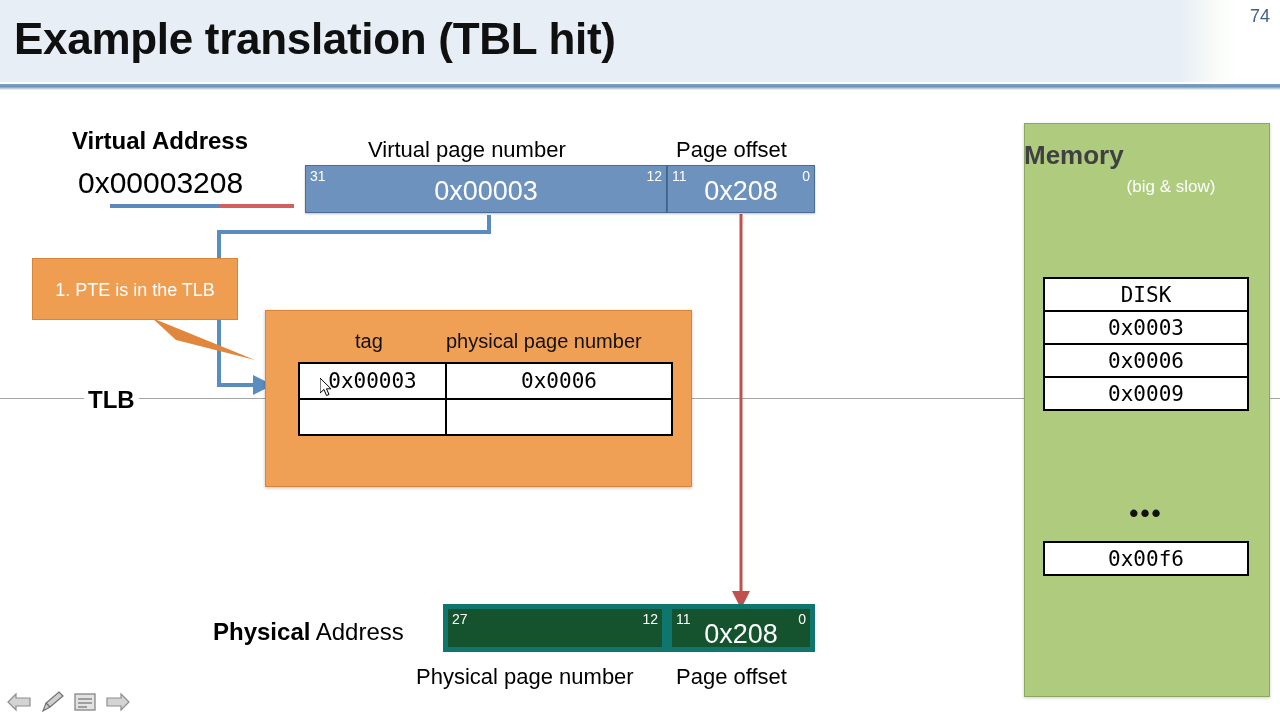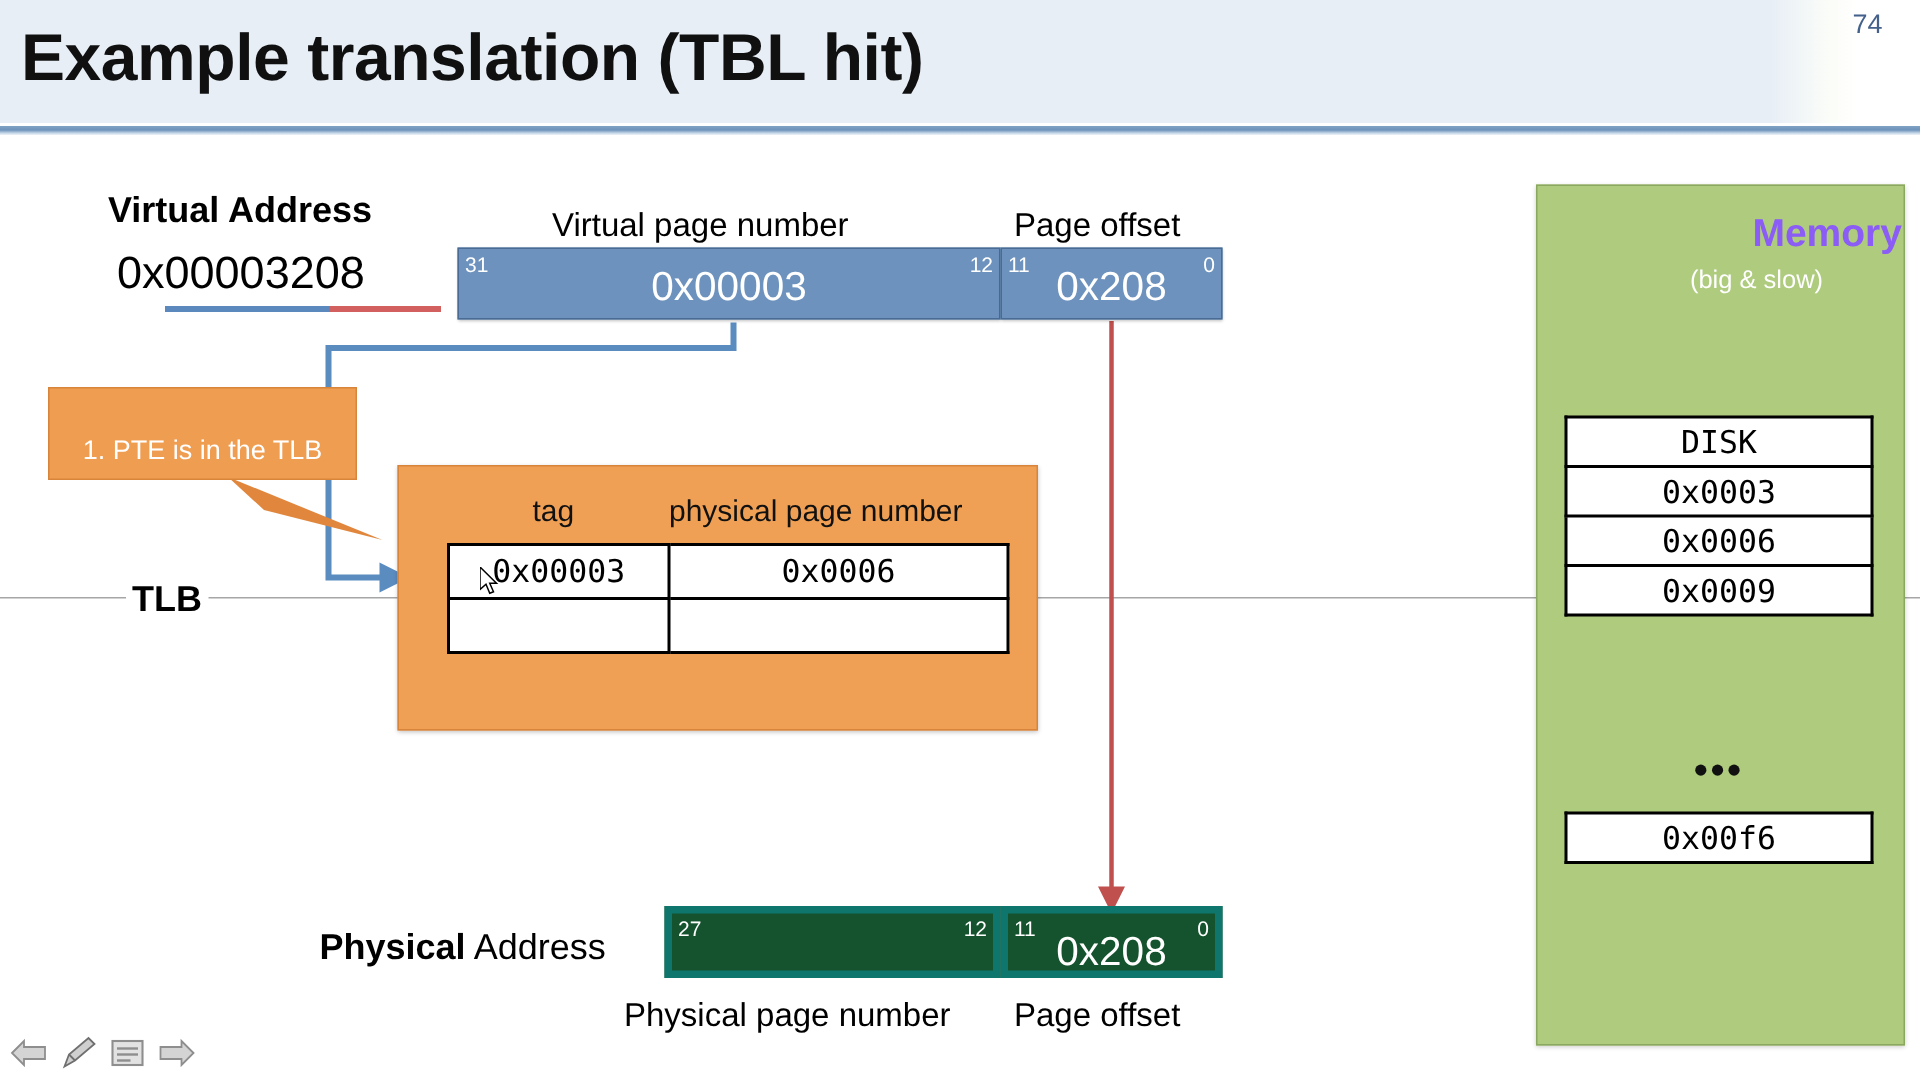--- a/index.html
+++ b/index.html
@@ -39,21 +39,21 @@
     white-space: nowrap;
   }
   .title-rule {
     position: absolute;
     left: 0; top: 84px;
     width: 1280px; height: 6px;
     background: linear-gradient(to bottom, #7fa2c4 0%, #6e93ba 45%, #c9d9e8 80%, #eef3f8 100%);
   }
   .page-number {
     position: absolute;
-    right: 25px; top: 6px;
+    right: 10px; top: 6px;
     font-size: 18px;
     color: #44618b;
     font-weight: normal;
   }
 
   
   .sep-line {
     position: absolute;
     left: 0; top: 398px;
     width: 1280px; height: 1px;
@@ -170,42 +170,42 @@
   
   .callout {
     position: absolute;
     left: 32px; top: 258px;
     width: 206px; height: 62px;
     background: #ef9d51;
     border: 1px solid #d8843a;
     color: #fff;
     font-size: 18px;
     text-align: center;
-    padding-top: 28px;
+    padding-top: 18px;
     box-sizing: border-box;
     line-height: 1.5;
   }
 
   
   .mem-panel {
     position: absolute;
     left: 1024px; top: 123px;
     width: 244px; height: 572px;
     background: #aecb7e;
     border: 1px solid #8aa85f;
     box-shadow: 0 1px 3px rgba(0,0,0,0.2);
   }
   .mem-title {
     position: absolute;
     left: 1024px; top: 140px;
     width: 244px;
-    text-align: right;
+    text-align: left;
     font-size: 26px;
     font-weight: bold;
-    color: #8b5cf6;
+    color: #404040;
   }
   .mem-sub {
     position: absolute;
     left: 1024px; top: 177px;
     width: 244px;
     text-align: center;
     font-size: 17px;
     color: #ffffff;
     padding-left: 25px;
   }

